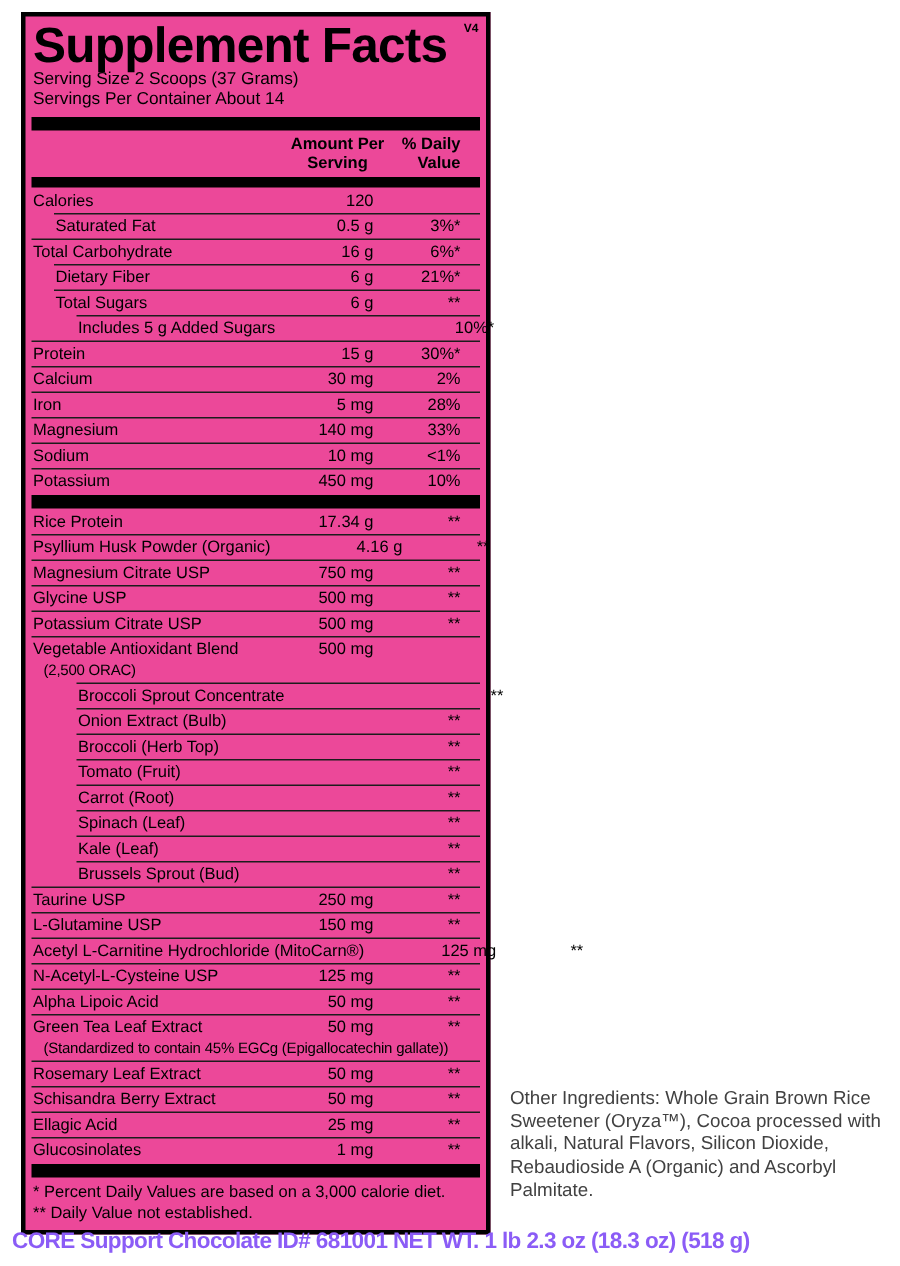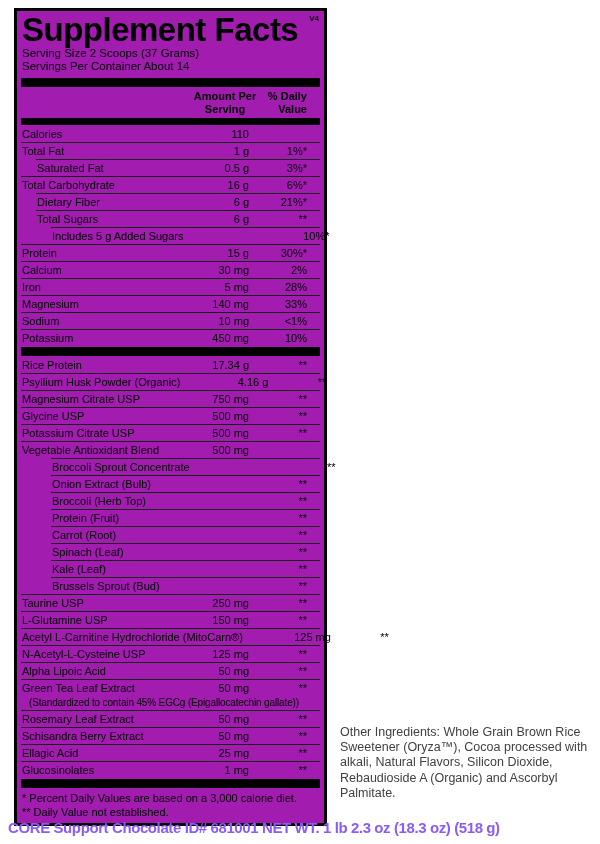--- a/index.html
+++ b/index.html
@@ -9,21 +9,21 @@
     background: #ffffff;
     color: #000;
     font-family: "Liberation Sans", sans-serif;
     overflow: hidden;
   }
   .panel {
     position: absolute;
     left: 14px; top: 8px;
     width: 313px;
     border: 3px solid #000;
-    background: #a21caf;
+    background: #ec4899;
     padding: 2px 4px 3px 4px;
   }
   .title-row {
     display: flex;
     justify-content: space-between;
     align-items: flex-start;
     padding: 0 1px;
   }
   .title {
     font-size: 33px;
@@ -119,29 +119,22 @@
     <div class="h-amt">Amount Per Serving</div>
     <div class="h-dv">% Daily Value</div>
   </div>
 
   <div class="bar b2"></div>
 
   <div class="rows" id="nutrient-rows">
       <div class="row i0 first">
         <div class="row-line">
           <span class="nm">Calories</span>
-          <span class="amt">110</span>
+          <span class="amt">120</span>
           <span class="dvv"></span>
-        </div>
-      </div>
-      <div class="row i0">
-        <div class="row-line">
-          <span class="nm">Total Fat</span>
-          <span class="amt">1 g</span>
-          <span class="dvv">1%*</span>
         </div>
       </div>
       <div class="row i1">
         <div class="row-line">
           <span class="nm">Saturated Fat</span>
           <span class="amt">0.5 g</span>
           <span class="dvv">3%*</span>
         </div>
       </div>
       <div class="row i0">
@@ -253,20 +246,21 @@
           <span class="amt">500 mg</span>
           <span class="dvv">**</span>
         </div>
       </div>
       <div class="row i0">
         <div class="row-line">
           <span class="nm">Vegetable Antioxidant Blend</span>
           <span class="amt">500 mg</span>
           <span class="dvv"></span>
         </div>
+        <div class="note">(2,500 ORAC)</div>
       </div>
       <div class="row i2">
         <div class="row-line">
           <span class="nm">Broccoli Sprout Concentrate</span>
           <span class="amt"></span>
           <span class="dvv">**</span>
         </div>
       </div>
       <div class="row i2">
         <div class="row-line">
@@ -277,21 +271,21 @@
       </div>
       <div class="row i2">
         <div class="row-line">
           <span class="nm">Broccoli (Herb Top)</span>
           <span class="amt"></span>
           <span class="dvv">**</span>
         </div>
       </div>
       <div class="row i2">
         <div class="row-line">
-          <span class="nm">Protein (Fruit)</span>
+          <span class="nm">Tomato (Fruit)</span>
           <span class="amt"></span>
           <span class="dvv">**</span>
         </div>
       </div>
       <div class="row i2">
         <div class="row-line">
           <span class="nm">Carrot (Root)</span>
           <span class="amt"></span>
           <span class="dvv">**</span>
         </div>

